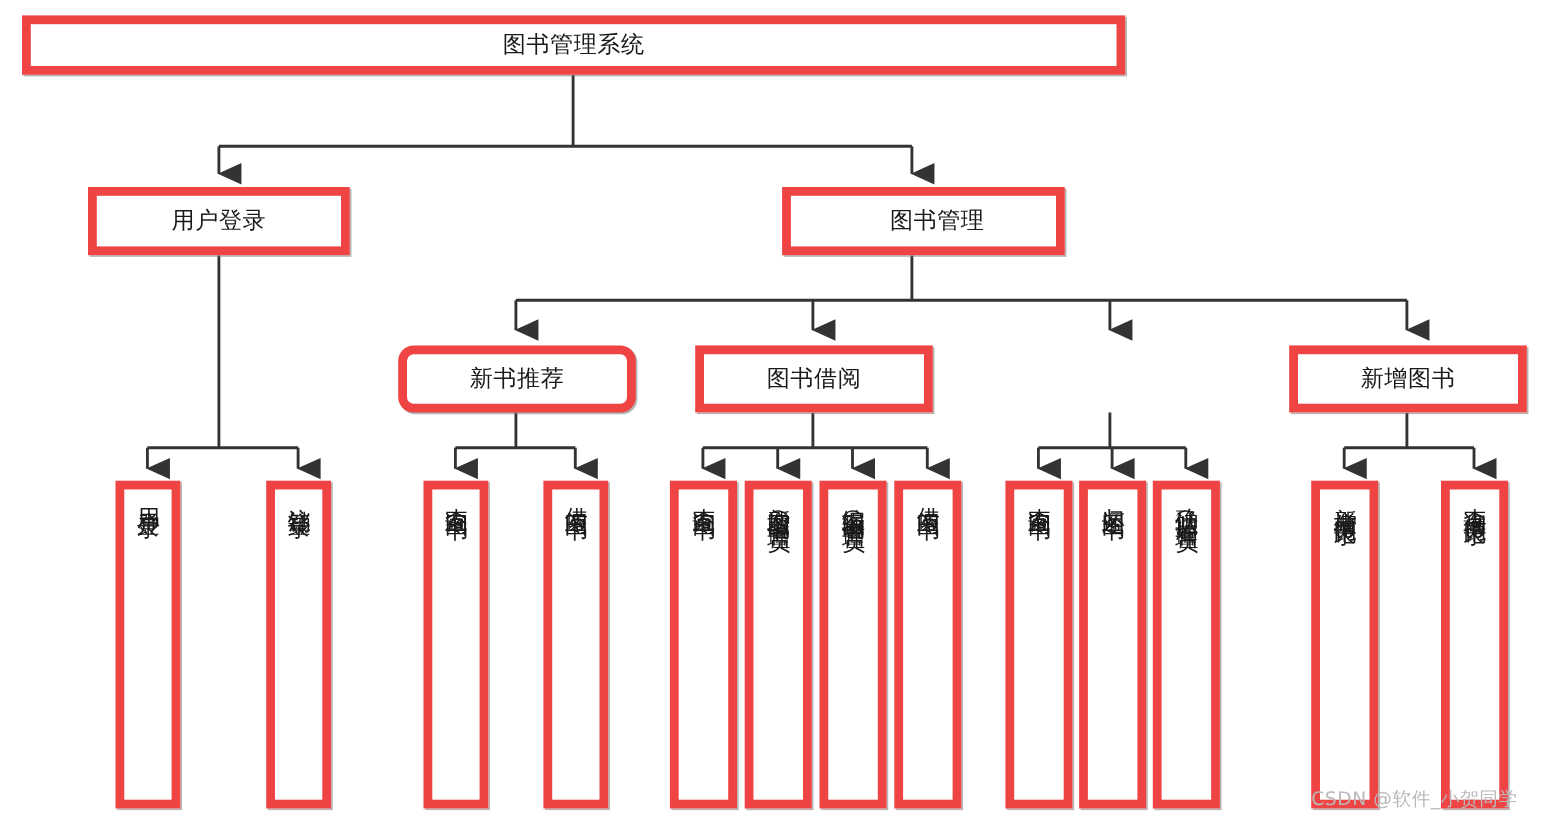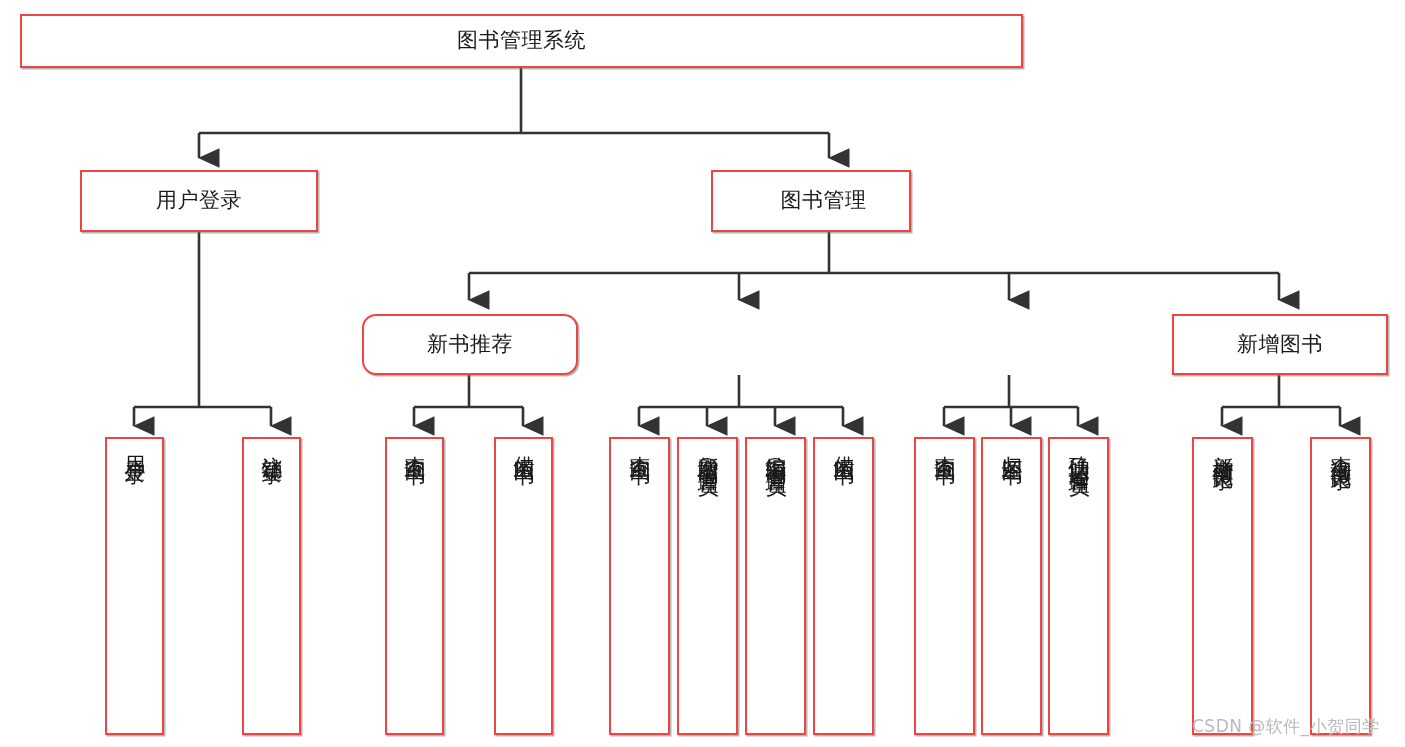--- a/index.html
+++ b/index.html
@@ -21,21 +21,21 @@
     position: absolute;
     left: 0;
     top: 0;
     width: 1405px;
     height: 747px;
     pointer-events: none;
   }
   .node {
     position: absolute;
     box-sizing: border-box;
-    border: 2px solid #ef4444;
+    border: 8px solid #ef4444;
     background: #ffffff;
     display: flex;
     align-items: center;
     justify-content: center;
     box-shadow: 1.5px 1.5px 0 rgba(120,120,120,0.55);
   }
   .node .label {
     color: #1a1a1a;
     font-size: 21px;
     line-height: 1.12;
@@ -120,26 +120,29 @@
     </g>
   </svg>
 
   <div class="node" style="left:20px; top:14px; width:1003px; height:54px;">
     <span class="label">图书管理系统</span>
   </div>
 
   <div class="node" style="left:80px; top:170px; width:238px; height:62px;">
     <span class="label">用户登录</span>
   </div>
-  <div class="node" style="left:711px; top:170px; width:200px; height:62px;padding-left:25px;">
+  <div class="node" style="left:711px; top:170px; width:257px; height:62px;padding-left:25px;">
     <span class="label">图书管理</span>
   </div>
 
   <div class="node" style="left:362px; top:314px; width:216px; height:61px;border-radius:14px;">
     <span class="label">新书推荐</span>
+  </div>
+  <div class="node" style="left:632px; top:314px; width:216px; height:61px;">
+    <span class="label">图书借阅</span>
   </div>
   <div class="node" style="left:1172px; top:314px; width:216px; height:61px;">
     <span class="label">新增图书</span>
   </div>
 
   <div class="node vertical" style="left:105px; top:437px; width:59px; height:298px;">
     <span class="label">用户登录</span>
   </div>
   <div class="node vertical" style="left:242px; top:437px; width:59px; height:298px;">
     <span class="label">注销登录</span>

